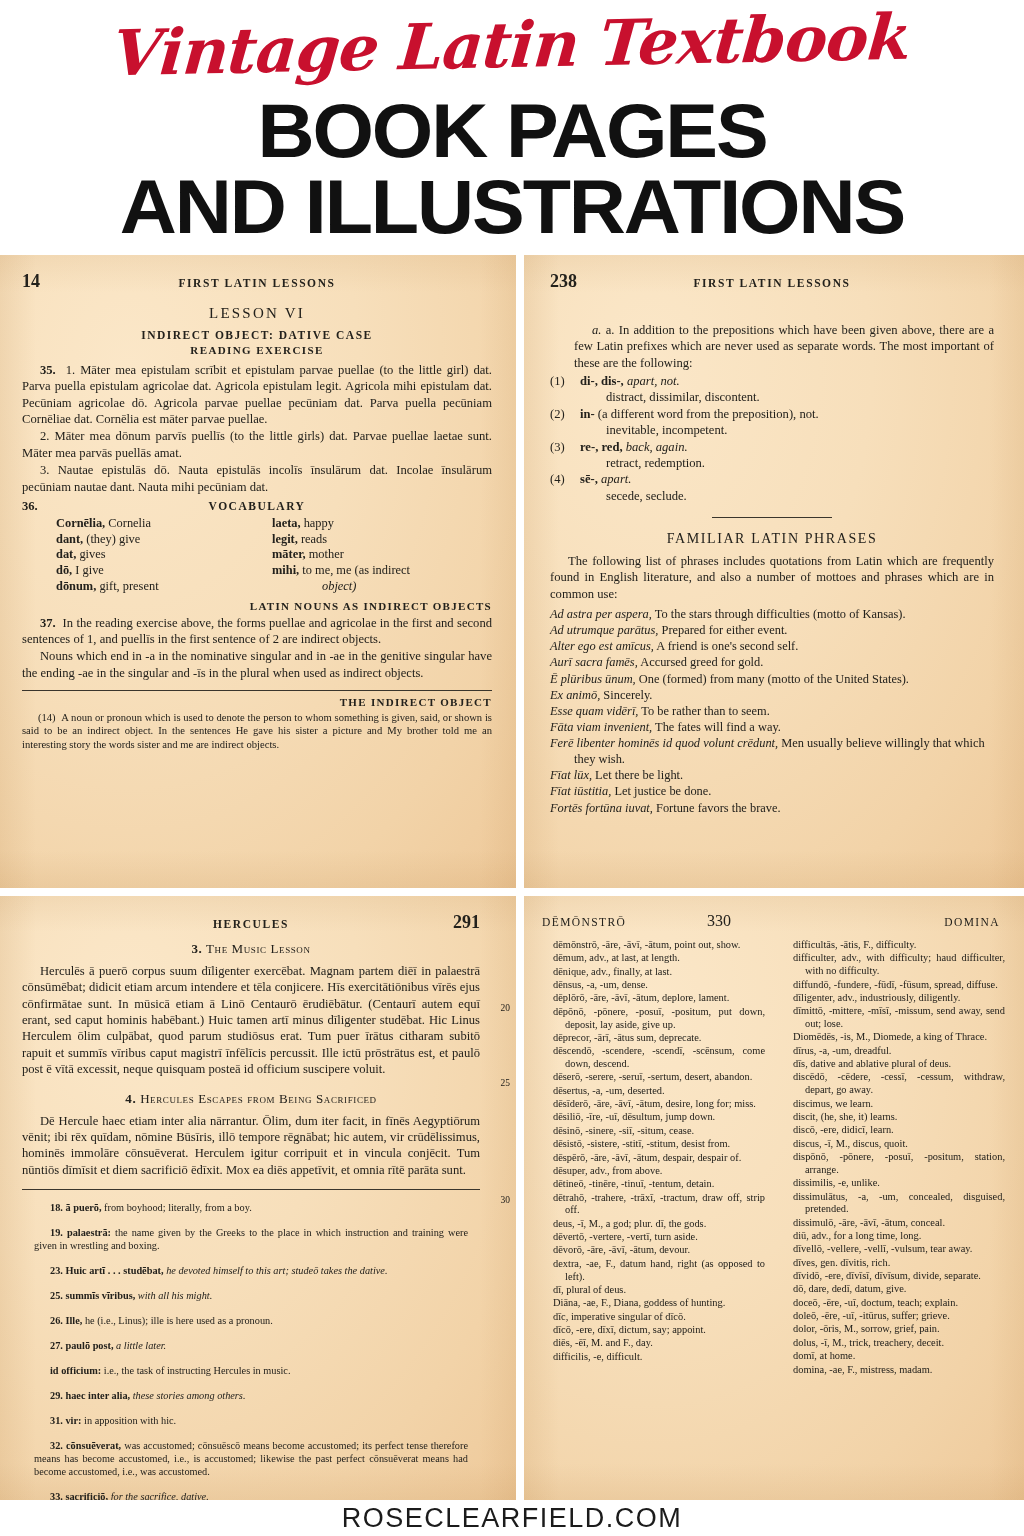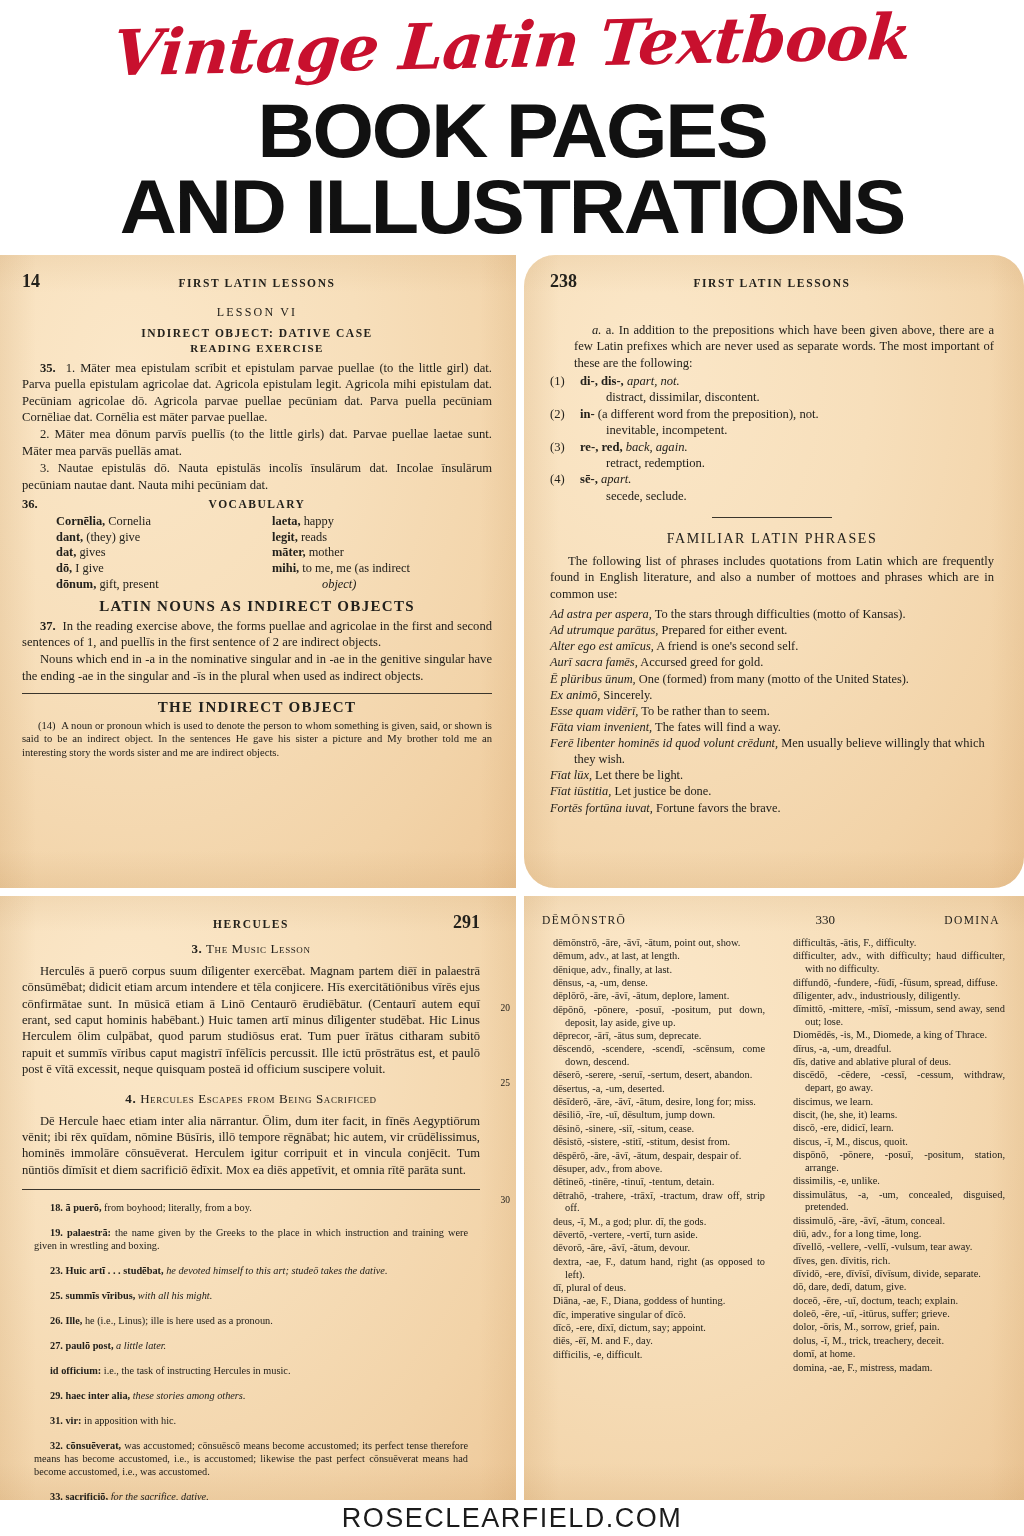--- a/index.html
+++ b/index.html
@@ -36,21 +36,21 @@
     grid-template-columns:516px 8px 500px;
     grid-template-rows:633px 8px 604px;
   }
   .page{
     position:relative;overflow:hidden;
     background:
       radial-gradient(ellipse at 25% 18%, #fbe7c8 0%, #f7dfbb 42%, #f2d3a8 78%, #eec99a 100%);
     color:#23211c;
   }
   .page.tl{grid-column:1;grid-row:1;}
-  .page.tr{grid-column:3;grid-row:1;border-radius:31px;}
+  .page.tr{grid-column:3;grid-row:1;}
   .page.bl{grid-column:1;grid-row:3;}
   .page.br{grid-column:3;grid-row:3;}
 
   .page::after{
     content:"";position:absolute;inset:0;pointer-events:none;
     background:
       linear-gradient(90deg, rgba(190,140,80,.16) 0%, rgba(190,140,80,0) 7%, rgba(190,140,80,0) 93%, rgba(190,140,80,.13) 100%),
       linear-gradient(180deg, rgba(190,140,80,.12) 0%, rgba(190,140,80,0) 6%, rgba(190,140,80,0) 94%, rgba(190,140,80,.14) 100%);
   }
   .inner{position:relative;z-index:2;}
@@ -58,21 +58,21 @@
   
   .runhead{
     display:flex;align-items:baseline;
     font-size:11.5px;letter-spacing:1.6px;font-weight:bold;
   }
   .runhead .num{font-size:18px;letter-spacing:0;}
   .runhead .ttl{flex:1;text-align:center;}
 
   
   .lesson-title{
-    text-align:center;font-size:12px;letter-spacing:2.2px;
+    text-align:center;font-size:15px;letter-spacing:2.2px;
     margin:13px 0 7px;font-weight:normal;
   }
   .sub-head{
     text-align:center;font-size:11.5px;letter-spacing:1.5px;
     font-weight:bold;margin:0 0 3px;
   }
   .sub-head2{
     text-align:center;font-size:11px;letter-spacing:1.4px;
     font-weight:bold;margin:0 0 6px;
   }
@@ -89,21 +89,21 @@
   .vocab-head{
     display:flex;align-items:baseline;margin:4px 0 2px;
   }
   .vocab-head .n{font-weight:bold;font-size:12.6px;width:52px;}
   .vocab-head .t{flex:1;text-align:center;font-size:11.5px;letter-spacing:1.5px;font-weight:bold;padding-right:52px;}
   .vocab-cols{display:flex;gap:10px;padding:0 14px 0 34px;justify-content:flex-end;}
   .vocab-col{flex:1;}
   .vocab-item{font-size:12.4px;line-height:1.27;padding-left:16px;text-indent:-16px;}
   .vocab-item .ind{padding-left:34px;display:block;text-indent:0;}
   .mini-head{
-    text-align:center;font-size:15px;letter-spacing:1.3px;
+    text-align:right;font-size:11px;letter-spacing:1.3px;
     font-weight:bold;margin:5px 0 3px;font-family:Liberation Serif, serif;
   }
   .rule{border:0;border-top:1.5px solid #3a352c;margin:9px 0 5px;}
   .rule-short{border:0;border-top:1.3px solid #3a352c;width:120px;margin:13px auto 13px;}
   .fine{font-size:10.6px;line-height:1.26;text-align:justify;text-indent:16px;margin:0;}
 
   
   .numlist{margin:2px 0 0;}
   .numrow{display:flex;font-size:12.6px;line-height:1.30;}
   .numrow .lbl{width:30px;flex:none;}
@@ -127,21 +127,21 @@
     position:absolute;right:6px;font-size:9.5px;letter-spacing:0;
   }
   .note{font-size:10.3px;line-height:1.26;text-indent:16px;margin:12px;text-align:justify;}
 
   
   .dict-head{
     display:flex;align-items:baseline;font-size:11.5px;
     letter-spacing:1.4px;font-weight:normal;
   }
   .dict-head .l{width:36%;text-align:left;padding-left:8px;}
-  .dict-head .c{width:28%;text-align:right;letter-spacing:0;font-size:13px;}
+  .dict-head .c{width:28%;text-align:left;letter-spacing:0;font-size:16px;}
   .dict-head .r{width:36%;text-align:right;padding-right:14px;}
   .dict-cols{display:flex;margin-top:9px;}
   .dict-col{width:50%;padding:0 9px;}
   .entry{
     font-size:10.4px;line-height:1.235;
     padding-left:12px;text-indent:-12px;margin-bottom:0.5px;
     text-align:justify;
     margin-left:10px;
   }
 

